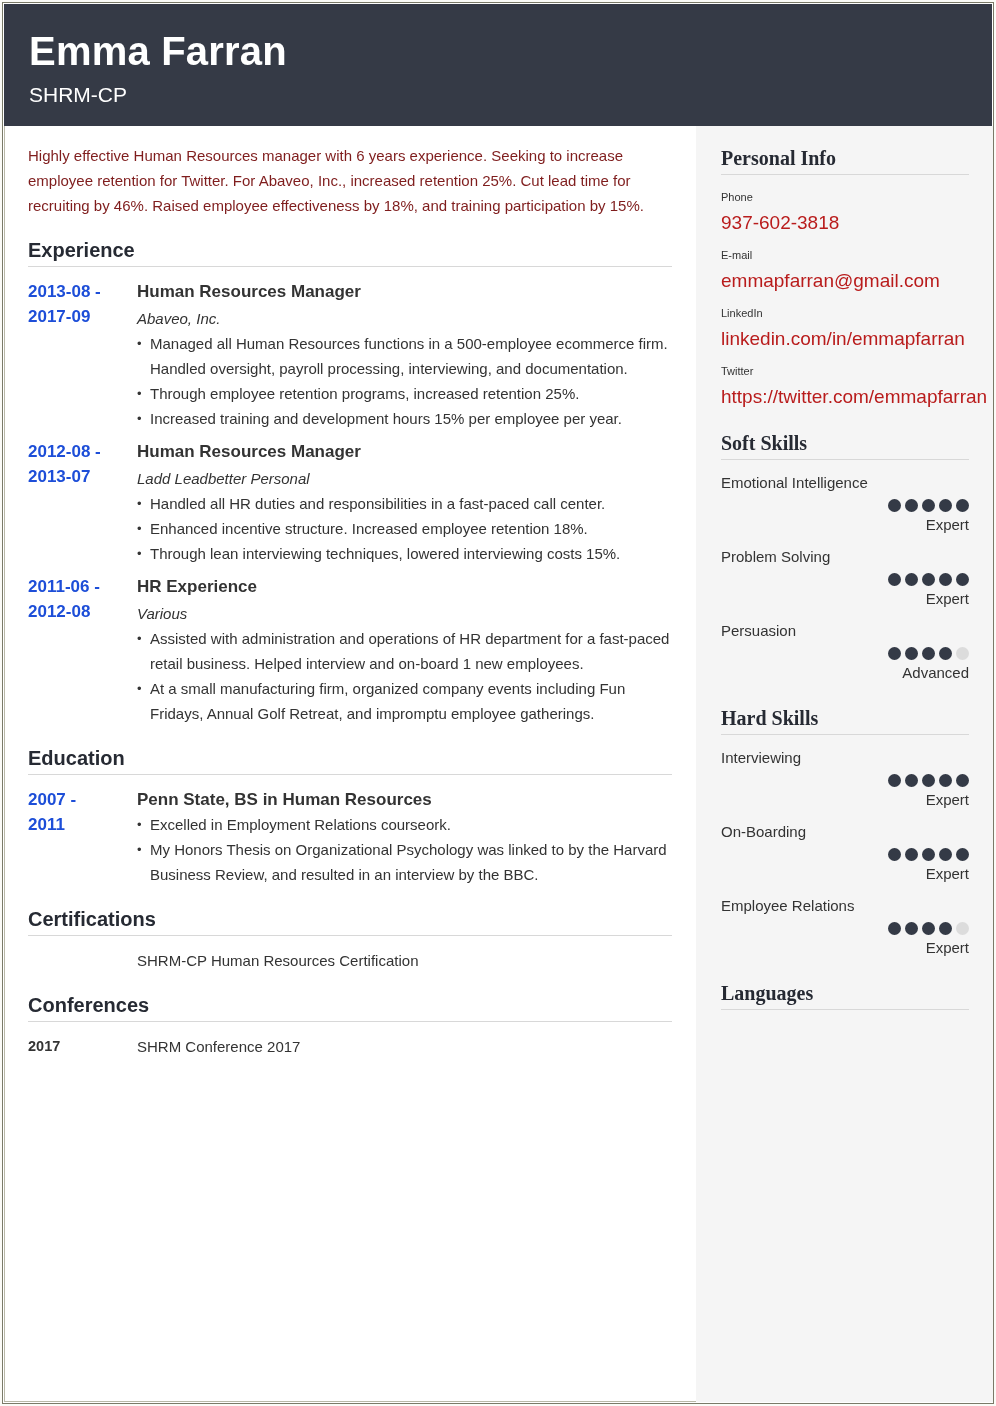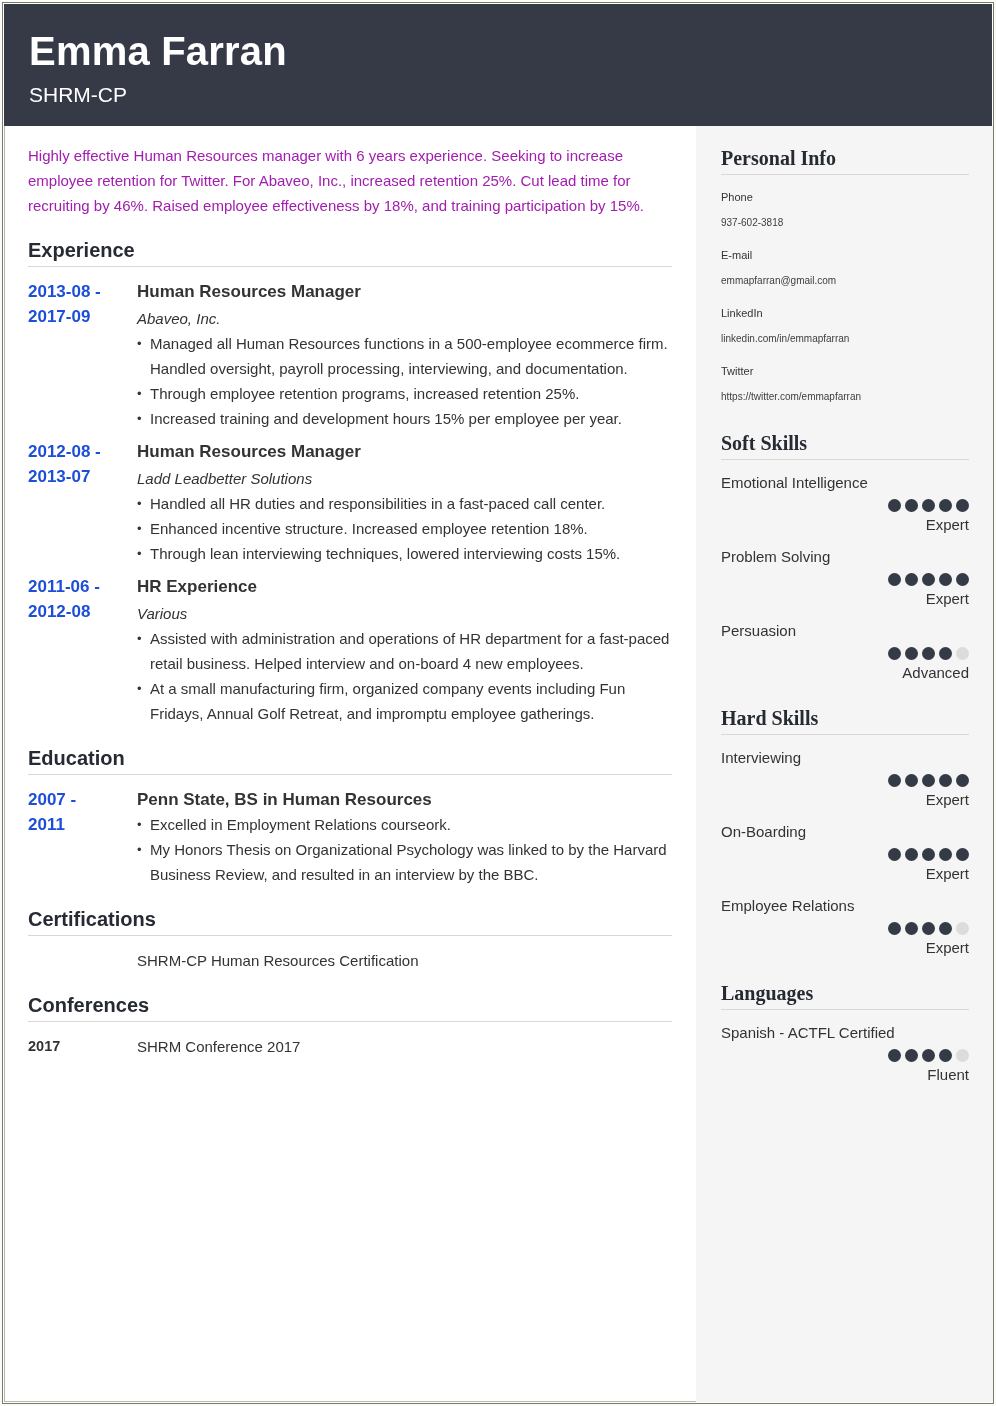--- a/index.html
+++ b/index.html
@@ -16,21 +16,21 @@
     }
     .name { font-size: 40px; font-weight: bold; line-height: 46px; letter-spacing: 0.2px; }
     .title { font-size: 21px; line-height: 26px; margin-top: 8px; }
 
     .main { position: absolute; left: 25px; top: 140px; width: 644px; }
     .sidebar {
       position: absolute; left: 693px; top: 123px; width: 298px; bottom: 1px;
       background: #f5f5f5; padding: 20px 25px 0 25px;
     }
 
-    .summary { font-size: 15px; line-height: 25px; color: #a21caf; }
+    .summary { font-size: 15px; line-height: 25px; color: #7f1d1d; }
 
     .section-title {
       font-size: 20px; font-weight: bold; color: #262a33; line-height: 24px;
       padding-bottom: 4px; border-bottom: 1px solid #d8d8d8; margin-bottom: 12px;
     }
     .main .section { margin-top: 20px; }
 
     .entry { display: flex; margin-bottom: 8px; }
     .entry .dates { width: 109px; flex: 0 0 109px; font-size: 17px; font-weight: bold; color: #1d4ed8; line-height: 25px; }
     .entry .body { flex: 1; }
@@ -41,21 +41,21 @@
     .bullets li::before { content: "\2022"; position: absolute; left: 0; top: 0; font-size: 13px; color: #333; }
 
     .cert-row { display: flex; font-size: 15px; line-height: 25px; margin-bottom: 8px; }
     .cert-row .pad { width: 109px; flex: 0 0 109px; }
     .conf-row { display: flex; font-size: 15px; line-height: 25px; margin-bottom: 8px; }
     .conf-row .year { width: 109px; flex: 0 0 109px; font-weight: bold; font-size: 14.5px; }
 
     .side-section { margin-bottom: 22px; }
     .side-section .section-title { margin-bottom: 10px; font-family: Liberation Serif, serif; }
     .info-label { font-size: 11px; font-weight: normal; color: #333; line-height: 25px; }
-    .info-value { font-size: 10px; color: #404040; line-height: 25px; margin-bottom: 8px; }
+    .info-value { font-size: 19px; color: #b91c1c; line-height: 25px; margin-bottom: 8px; }
 
     .skill { margin-bottom: 8px; }
     .skill-name { font-size: 15px; line-height: 25px; color: #333; }
     .dots { display: flex; justify-content: flex-end; gap: 4px; margin-top: 4px; height: 14px; }
     .dot { width: 13px; height: 13px; border-radius: 50%; background: #343a46; }
     .dot.off { background: #dcdcdc; }
     .level { text-align: right; font-size: 15px; line-height: 22px; color: #333; margin-top: 1px; }
   </style>
 </head>
 <body>
@@ -89,39 +89,39 @@
         </div>
       </div>
 
       <div class="entry">
         <div class="dates">
           <div>2012-08 -</div>
           <div>2013-07</div>
         </div>
         <div class="body">
           <div class="role">Human Resources Manager</div>
-          <div class="org">Ladd Leadbetter Solutions</div>
+          <div class="org">Ladd Leadbetter Personal</div>
           <ul class="bullets">
             <li>Handled all HR duties and responsibilities in a fast-paced call center.</li>
             <li>Enhanced incentive structure. Increased employee retention 18%.</li>
             <li>Through lean interviewing techniques, lowered interviewing costs 15%.</li>
           </ul>
         </div>
       </div>
 
       <div class="entry">
         <div class="dates">
           <div>2011-06 -</div>
           <div>2012-08</div>
         </div>
         <div class="body">
           <div class="role">HR Experience</div>
           <div class="org">Various</div>
           <ul class="bullets">
-            <li>Assisted with administration and operations of HR department for a fast-paced retail business. Helped interview and on-board 4 new employees.</li>
+            <li>Assisted with administration and operations of HR department for a fast-paced retail business. Helped interview and on-board 1 new employees.</li>
             <li>At a small manufacturing firm, organized company events including Fun Fridays, Annual Golf Retreat, and impromptu employee gatherings.</li>
           </ul>
         </div>
       </div>
     </div>
 
     <div class="section">
       <div class="section-title">Education</div>
       <div class="entry">
         <div class="dates">
@@ -238,26 +238,15 @@
             <span class="dot"></span>
             <span class="dot"></span>
             <span class="dot off"></span>
           </div>
         <div class="level">Expert</div>
       </div>
     </div>
 
     <div class="side-section">
       <div class="section-title">Languages</div>
-      <div class="skill">
-        <div class="skill-name">Spanish - ACTFL Certified</div>
-        <div class="dots">
-            <span class="dot"></span>
-            <span class="dot"></span>
-            <span class="dot"></span>
-            <span class="dot"></span>
-            <span class="dot off"></span>
-          </div>
-        <div class="level">Fluent</div>
-      </div>
     </div>
   </div>
 </div>
 
 </body></html>

